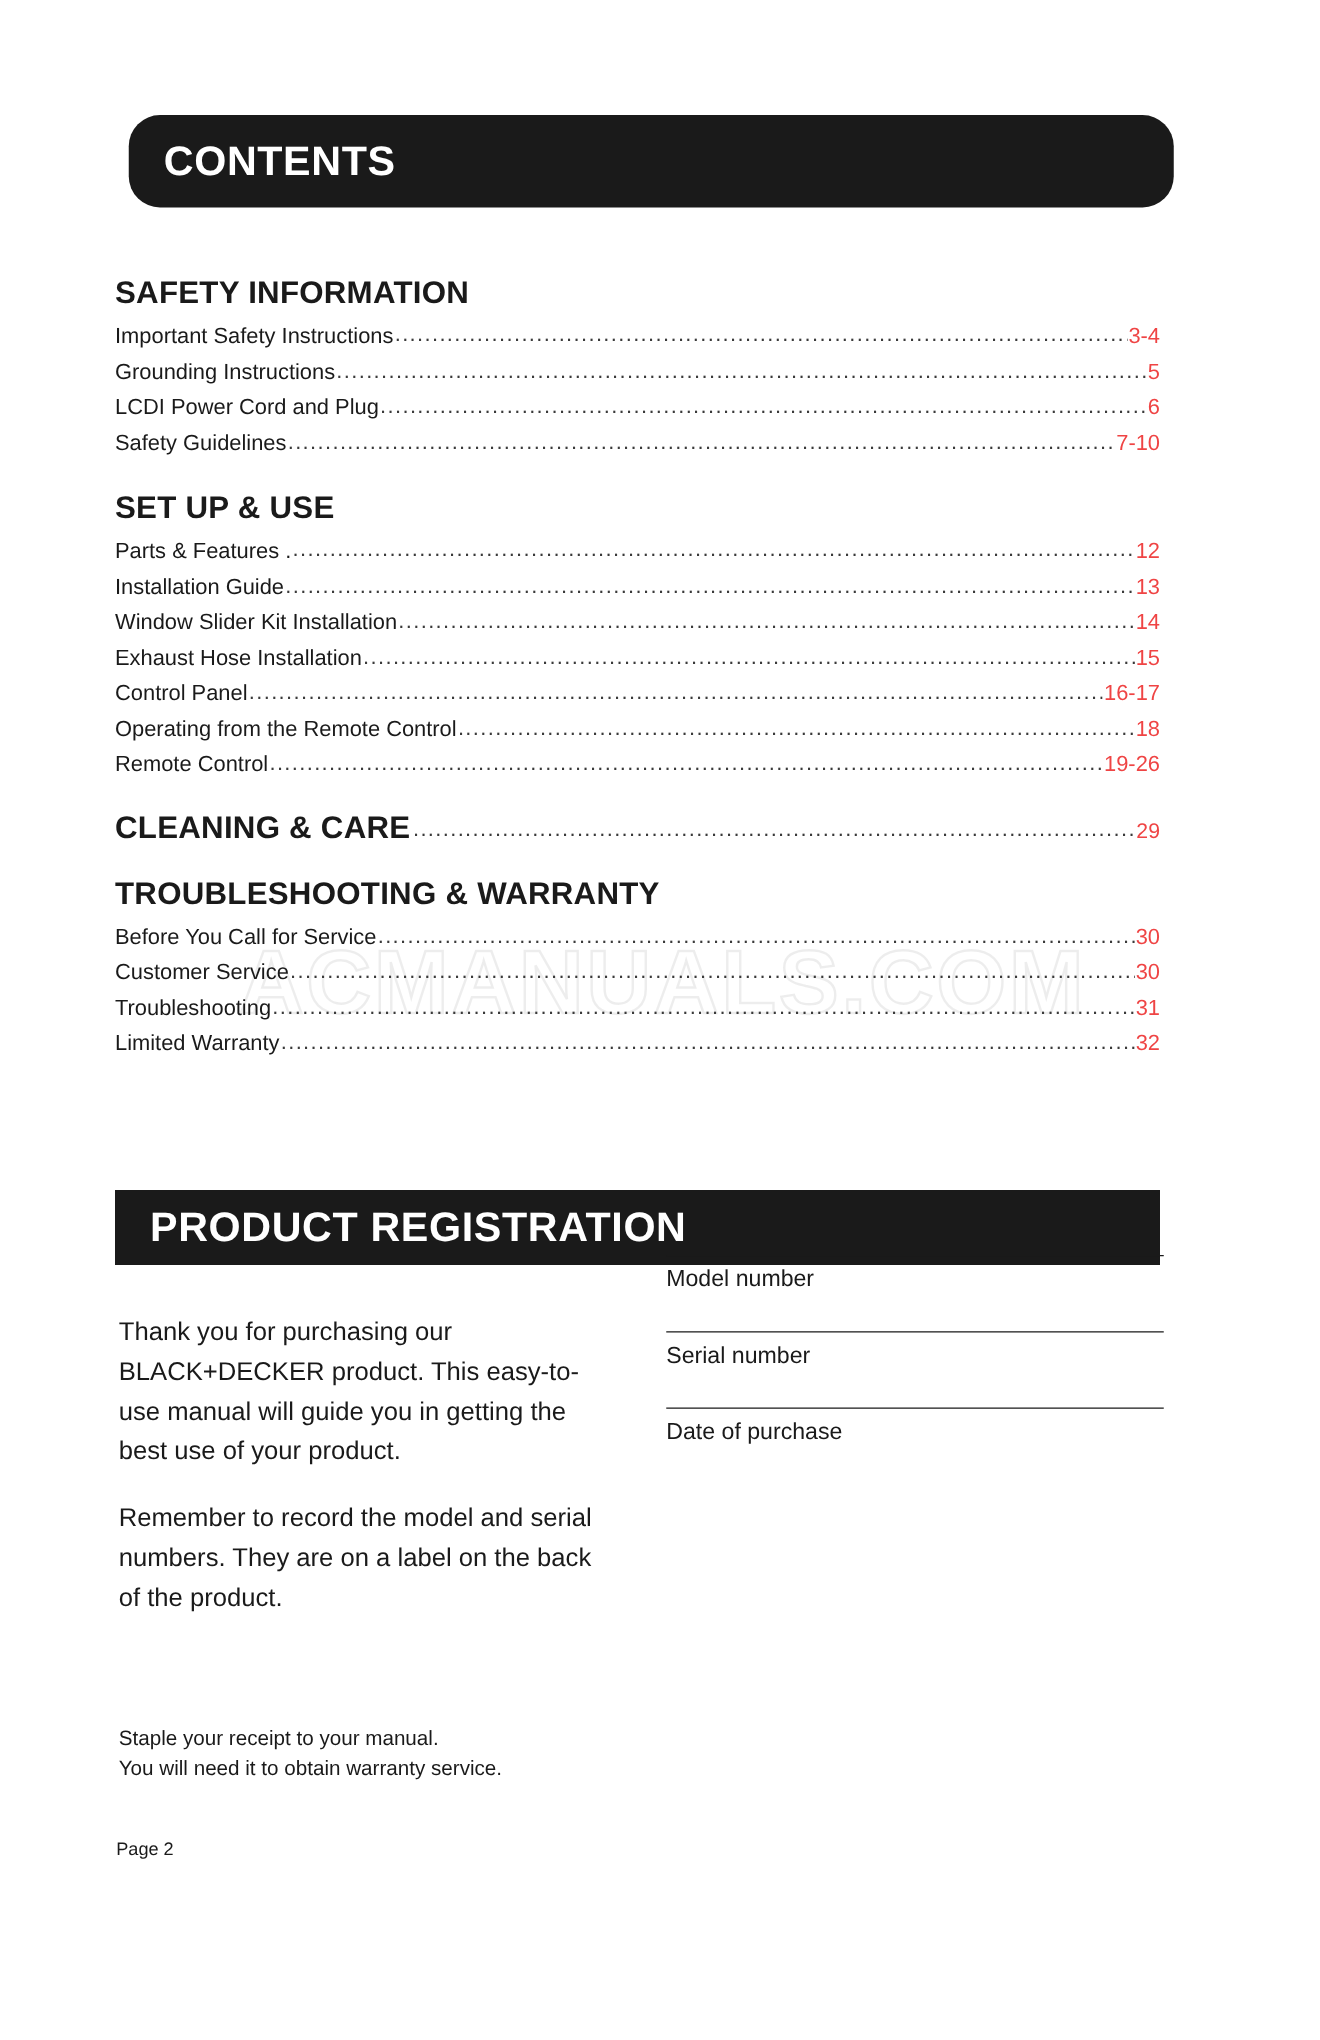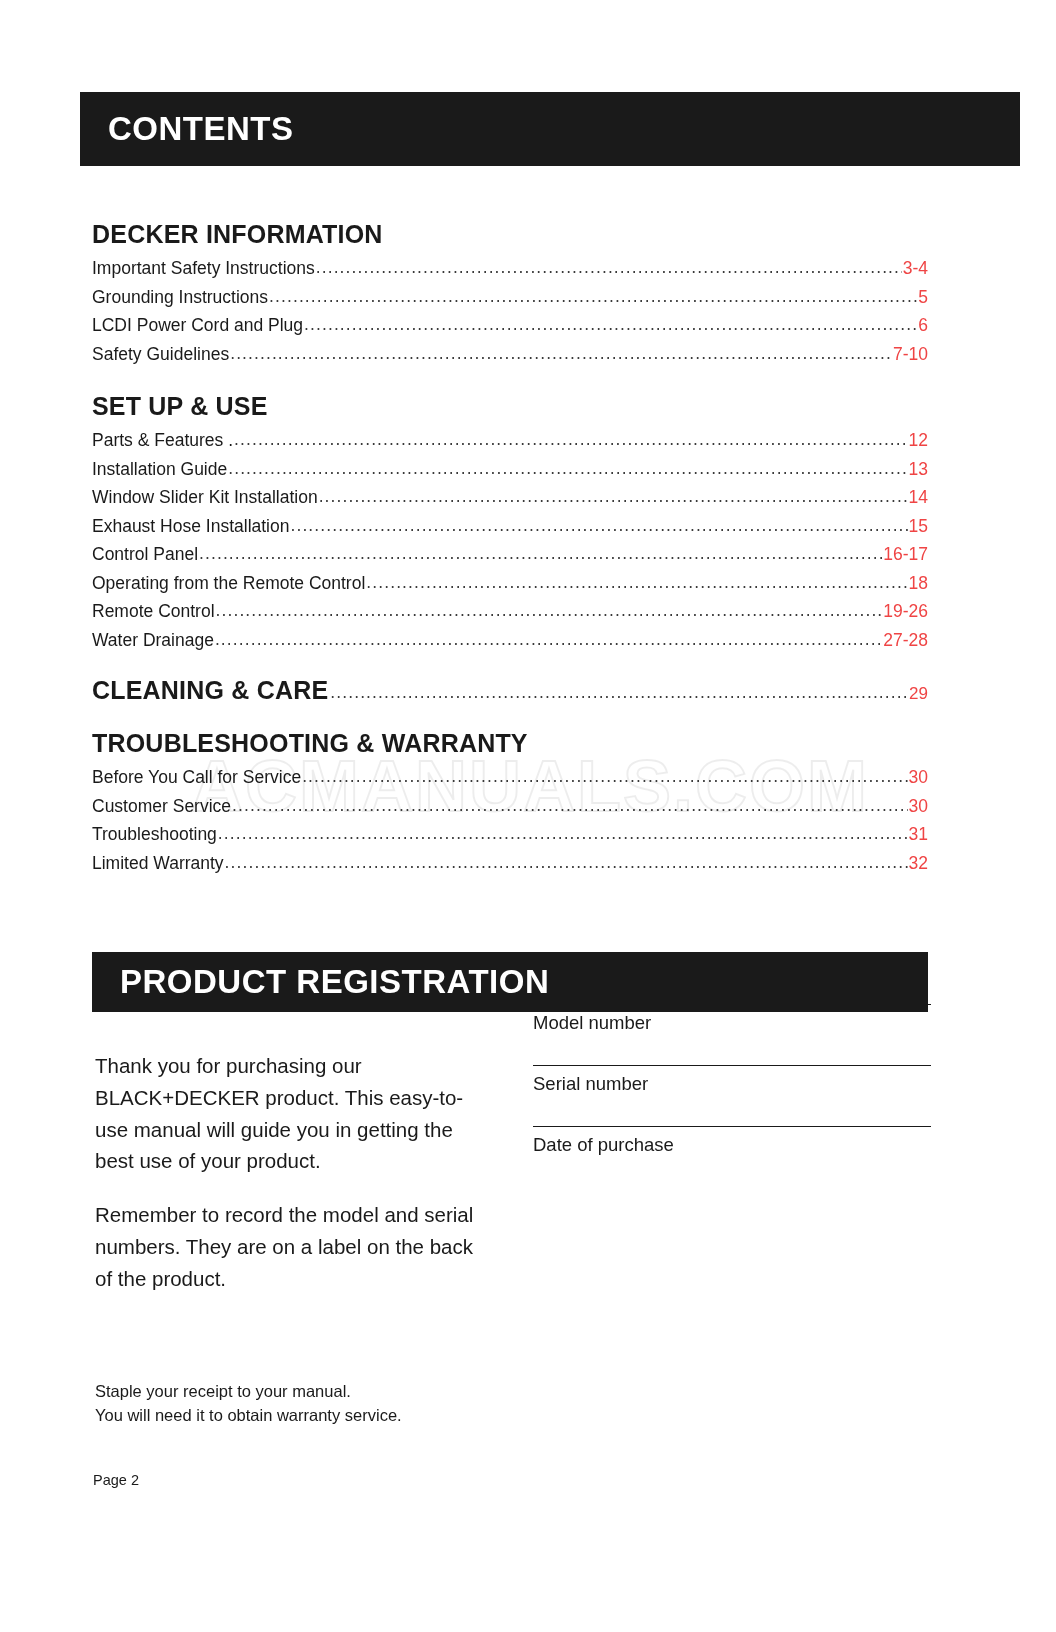--- a/index.html
+++ b/index.html
@@ -51,21 +51,21 @@
     align-items: center;
   }
   .banner-title {
     color: #ffffff;
     font-size: 33px;
     font-weight: 600;
     letter-spacing: 0.5px;
     padding-left: 28px;
     font-family: "Liberation Sans", sans-serif;
   }
-  #contents-banner { left: 80px; top: 92px; width: 940px; height: 74px; }
+  #contents-banner { left: 103px; top: 92px; width: 836px; height: 74px; border-radius: 25px; }
   #registration-banner { left: 92px; top: 938px; width: 836px; height: 60px; margin-top: 14px; }
 
   
   .toc {
     position: absolute;
     left: 92px;
     top: 218px;
     width: 836px;
     z-index: 10;
   }
@@ -191,21 +191,21 @@
 
 <div class="page">
 
   <div class="banner" id="contents-banner">
     <div class="banner-title">CONTENTS</div>
   </div>
 
   <div class="toc">
 
     <div class="toc-group">
-      <div class="toc-group-heading">DECKER INFORMATION</div>
+      <div class="toc-group-heading">SAFETY INFORMATION</div>
       <div class="toc-row">
         <span class="toc-label">Important Safety Instructions</span>
         <span class="toc-dots"></span>
         <span class="toc-page">3-4</span>
       </div>
       <div class="toc-row">
         <span class="toc-label">Grounding Instructions </span>
         <span class="toc-dots"></span>
         <span class="toc-page">5</span>
       </div>
@@ -250,25 +250,20 @@
       </div>
       <div class="toc-row">
         <span class="toc-label">Operating from the Remote Control</span>
         <span class="toc-dots"></span>
         <span class="toc-page">18</span>
       </div>
       <div class="toc-row">
         <span class="toc-label">Remote Control </span>
         <span class="toc-dots"></span>
         <span class="toc-page">19-26</span>
-      </div>
-      <div class="toc-row">
-        <span class="toc-label">Water Drainage</span>
-        <span class="toc-dots"></span>
-        <span class="toc-page">27-28</span>
       </div>
     </div>
 
     <div class="toc-group gap-before">
       <div class="toc-heading-row">
         <span class="toc-label">CLEANING &amp; CARE</span>
         <span class="toc-dots"></span>
         <span class="toc-page">29</span>
       </div>
     </div>

